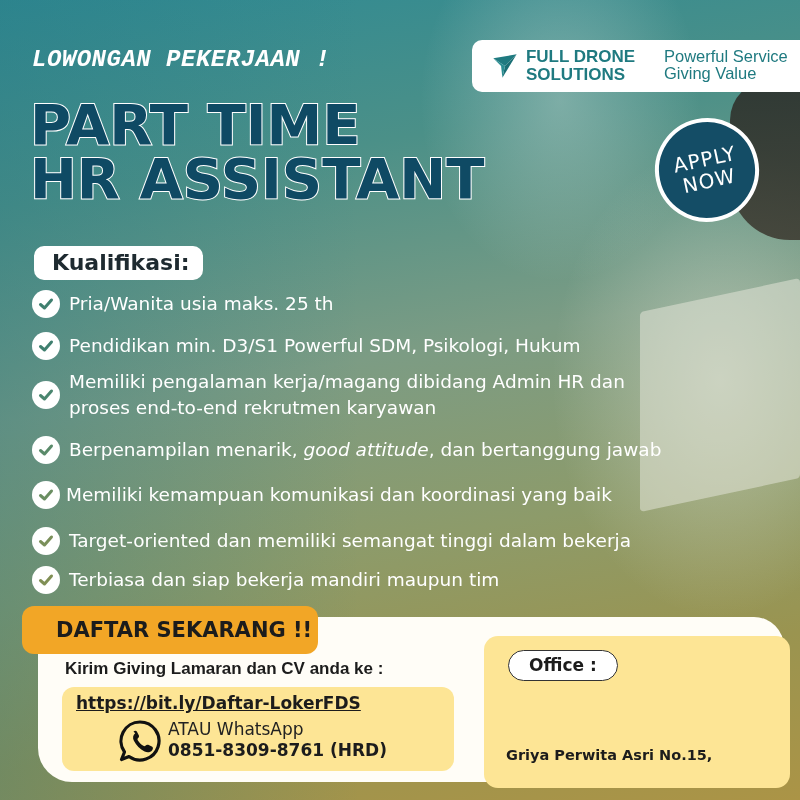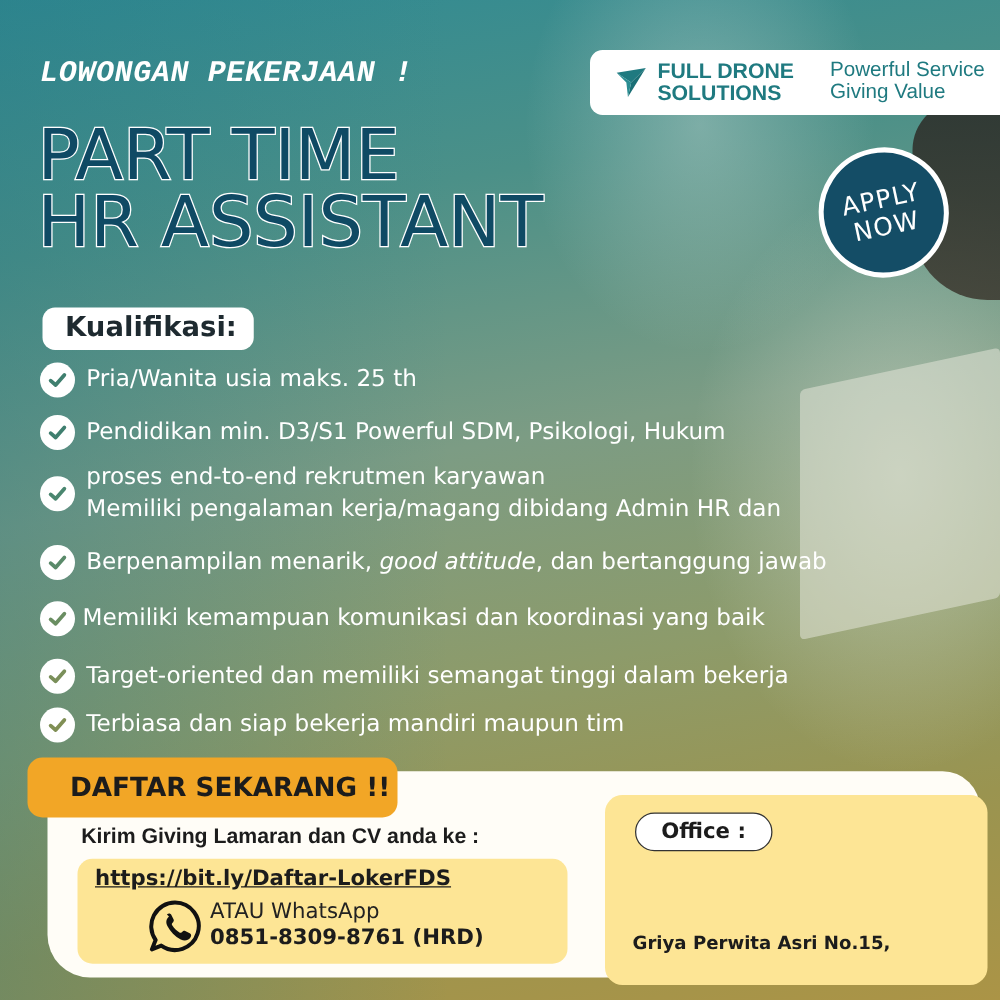--- a/index.html
+++ b/index.html
@@ -45,21 +45,21 @@
       color: #1f7a80; font-weight: bold; font-size: 17px;
       font-family: "Liberation Sans", sans-serif;
     }
     .logo-tag {
       color: #1f7a80; font-size: 16.5px;
       font-family: "Liberation Sans", sans-serif;
     }
 
     .title {
       position: absolute; left: 30px; top: 98px;
-      font-family: "DejaVu Sans", sans-serif; font-weight: normal;
+      font-family: "DejaVu Sans", sans-serif; font-weight: bold;
       font-size: 56px; line-height: 54px; letter-spacing: 0px;
       color: #0f4a64;
       -webkit-text-stroke: 2px #ffffff;
       paint-order: stroke fill;
       text-shadow: 0 0 0 #fff;
     }
     .title span { display: block; }
 
     .apply-badge {
       position: absolute; left: 655px; top: 118px; width: 104px; height: 104px;
@@ -192,22 +192,22 @@
     </span>
     <span class="qual-text">Pendidikan min. D3/S1 Powerful SDM, Psikologi, Hukum</span>
   </li>
   <li class="qual-item" style="top:81px; align-items:center">
     <span class="check-icon">
       <svg width="16" height="16" viewBox="0 0 16 16">
           <polyline points="2.5,8.5 6.5,12 13.5,4" fill="none" stroke="#4a866f" stroke-width="3" stroke-linecap="round" stroke-linejoin="round"></polyline>
         </svg>
     </span>
     <span class="qual-text" style="display:flex;flex-direction:column;line-height:26px">
+      <span>Memiliki pengalaman kerja/magang dibidang Admin HR dan</span>
       <span>proses end-to-end rekrutmen karyawan</span>
-      <span>Memiliki pengalaman kerja/magang dibidang Admin HR dan</span>
     </span>
   </li>
   <li class="qual-item" style="top:148px">
     <span class="check-icon">
       <svg width="16" height="16" viewBox="0 0 16 16">
           <polyline points="2.5,8.5 6.5,12 13.5,4" fill="none" stroke="#5a8a6a" stroke-width="3" stroke-linecap="round" stroke-linejoin="round"></polyline>
         </svg>
     </span>
     <span class="qual-text"><span>Berpenampilan menarik, </span><em>good attitude</em><span>, dan bertanggung jawab</span></span>
   </li>

